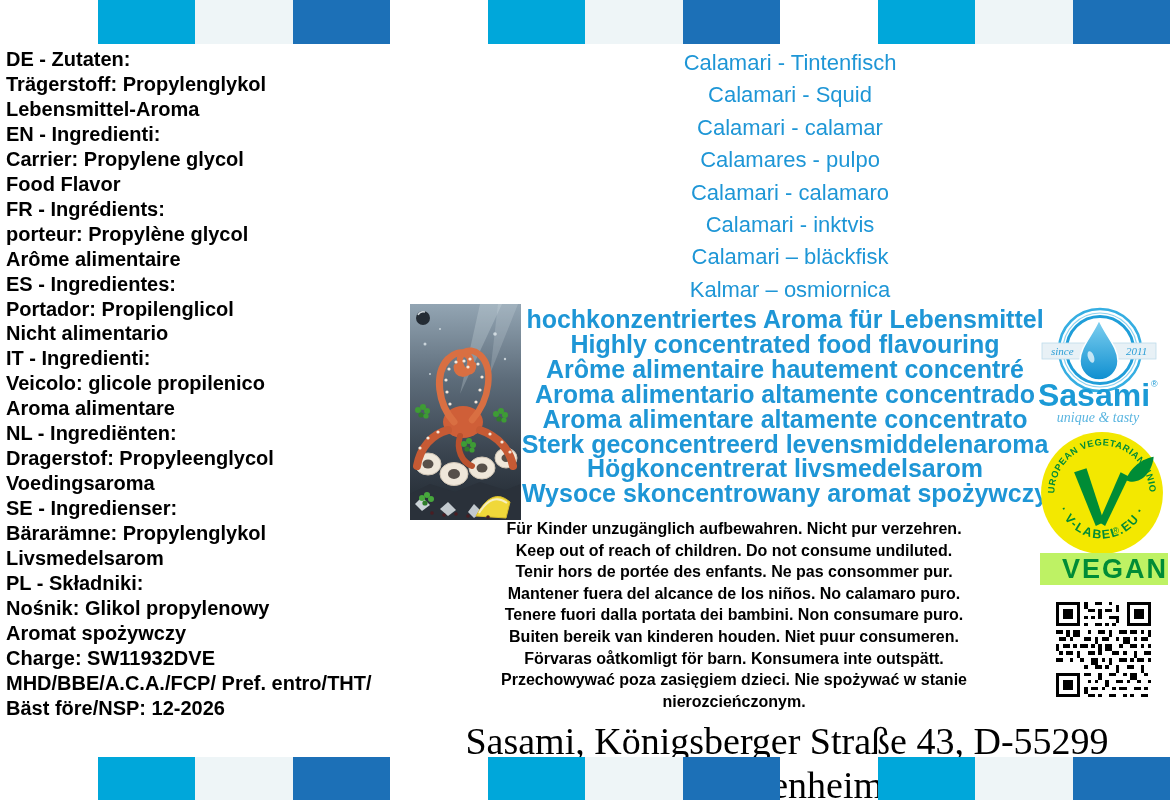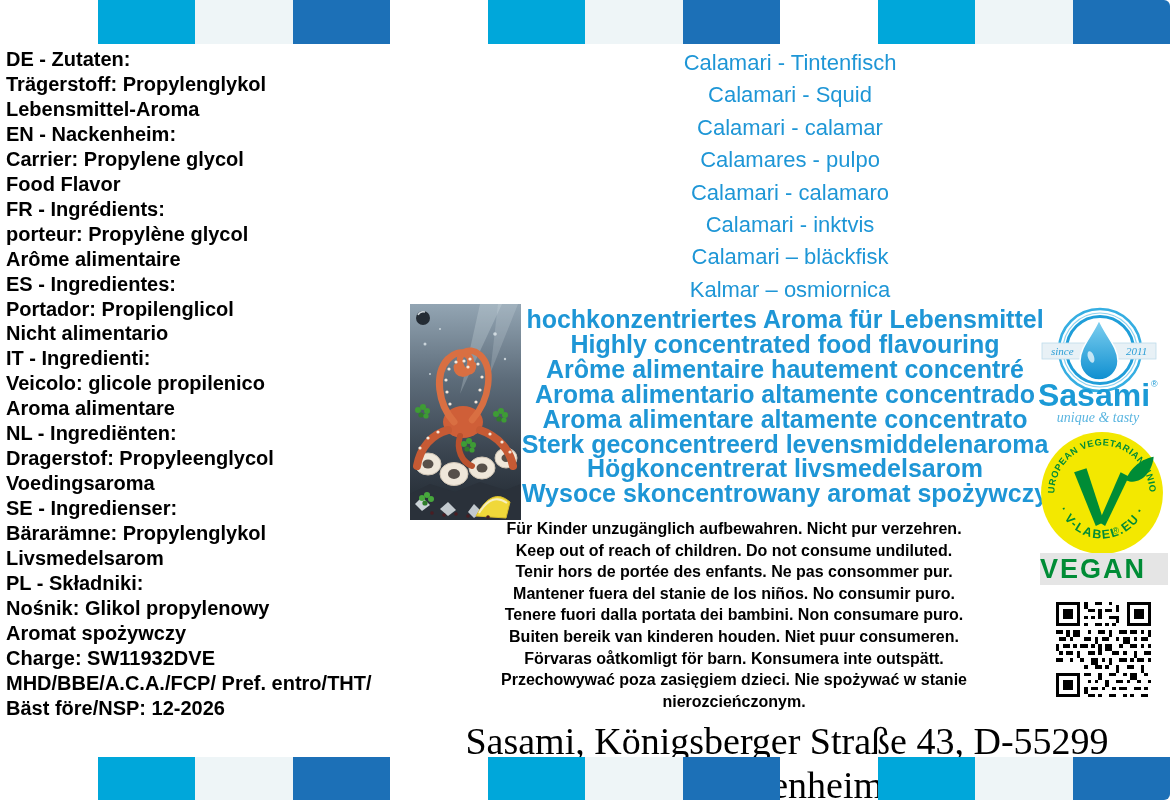--- a/index.html
+++ b/index.html
@@ -1,17 +1,17 @@
 <!DOCTYPE html>
 <html><head>
 <meta charset="utf-8">
 <style>
   html,body{margin:0;padding:0;background:#fff;}
   .label{position:relative;width:1170px;height:800px;background:#ffffff;overflow:hidden;
-         font-family:"Liberation Sans",sans-serif;color:#000;border-radius:6px;}
+         font-family:"Liberation Sans",sans-serif;color:#000;}
   
   .band{position:absolute;left:0;width:1170px;height:44px;display:flex;}
   .band.top{top:0;}
   .band.bottom{top:757px;height:43px;}
   .band>div{flex:0 0 97.5px;height:100%;}
   .s0{background:transparent;}
   .s1{background:#00a7da;}
   .s2{background:#eef5f7;}
   .s3{background:#1c70b7;}
   
@@ -29,21 +29,21 @@
   
   .address{position:absolute;left:420px;top:719px;width:734px;text-align:center;
            font-family:"Liberation Serif",serif;font-size:38px;color:#000;}
   
   .photo{position:absolute;left:410px;top:304px;width:111px;height:216px;}
   .photo svg{display:block;width:100%;height:100%;}
   
   .sasami-logo{position:absolute;left:1036px;top:303px;width:124px;height:126px;}
   .vlabel{position:absolute;left:1040px;top:431px;width:124px;height:124px;}
   .vegan-banner{position:absolute;left:1040px;top:553px;width:128px;height:32px;
-                background:#e5e5e5;display:flex;align-items:center;justify-content:flex-start;
+                background:#bef264;display:flex;align-items:center;justify-content:flex-end;
                 font-weight:bold;font-size:27px;letter-spacing:2px;color:#008c36;}
   .qr{position:absolute;left:1052px;top:598px;width:103px;height:103px;}
   .qr svg{display:block;width:100%;height:100%;}
 </style>
 </head>
 <body>
 
 <div class="label">
 
   <div class="band top">
@@ -58,21 +58,21 @@
     <div class="s0"></div>
     <div class="s1"></div>
     <div class="s2"></div>
     <div class="s3"></div>
   </div>
 
   <div class="ingredients">
     <div>DE - Zutaten:</div>
     <div>Trägerstoff: Propylenglykol</div>
     <div>Lebensmittel-Aroma</div>
-    <div>EN - Nackenheim:</div>
+    <div>EN - Ingredienti:</div>
     <div>Carrier: Propylene glycol</div>
     <div>Food Flavor</div>
     <div>FR - Ingrédients:</div>
     <div>porteur: Propylène glycol</div>
     <div>Arôme alimentaire</div>
     <div>ES - Ingredientes:</div>
     <div>Portador: Propilenglicol</div>
     <div>Nicht alimentario</div>
     <div>IT - Ingredienti:</div>
     <div>Veicolo: glicole propilenico</div>
@@ -205,21 +205,21 @@
     <div>Aroma alimentare altamente concentrato</div>
     <div>Sterk geconcentreerd levensmiddelenaroma</div>
     <div>Högkoncentrerat livsmedelsarom</div>
     <div>Wysoce skoncentrowany aromat spożywczy</div>
   </div>
 
   <div class="warnings">
     <div>Für Kinder unzugänglich aufbewahren. Nicht pur verzehren.</div>
     <div>Keep out of reach of children. Do not consume undiluted.</div>
     <div>Tenir hors de portée des enfants. Ne pas consommer pur.</div>
-    <div>Mantener fuera del stanie de los niños. No consumir puro.</div>
+    <div>Mantener fuera del alcance de los niños. No calamaro puro.</div>
     <div>Tenere fuori dalla portata dei bambini. Non consumare puro.</div>
     <div>Buiten bereik van kinderen houden. Niet puur consumeren.</div>
     <div>Förvaras oåtkomligt för barn. Konsumera inte outspätt.</div>
     <div>Przechowywać poza zasięgiem dzieci. Nie spożywać w stanie</div>
     <div>nierozcieńczonym.</div>
   </div>
 
   <div class="address">Sasami, Königsberger Straße 43, D-55299 Nackenheim</div>
 
   <div class="sasami-logo">

